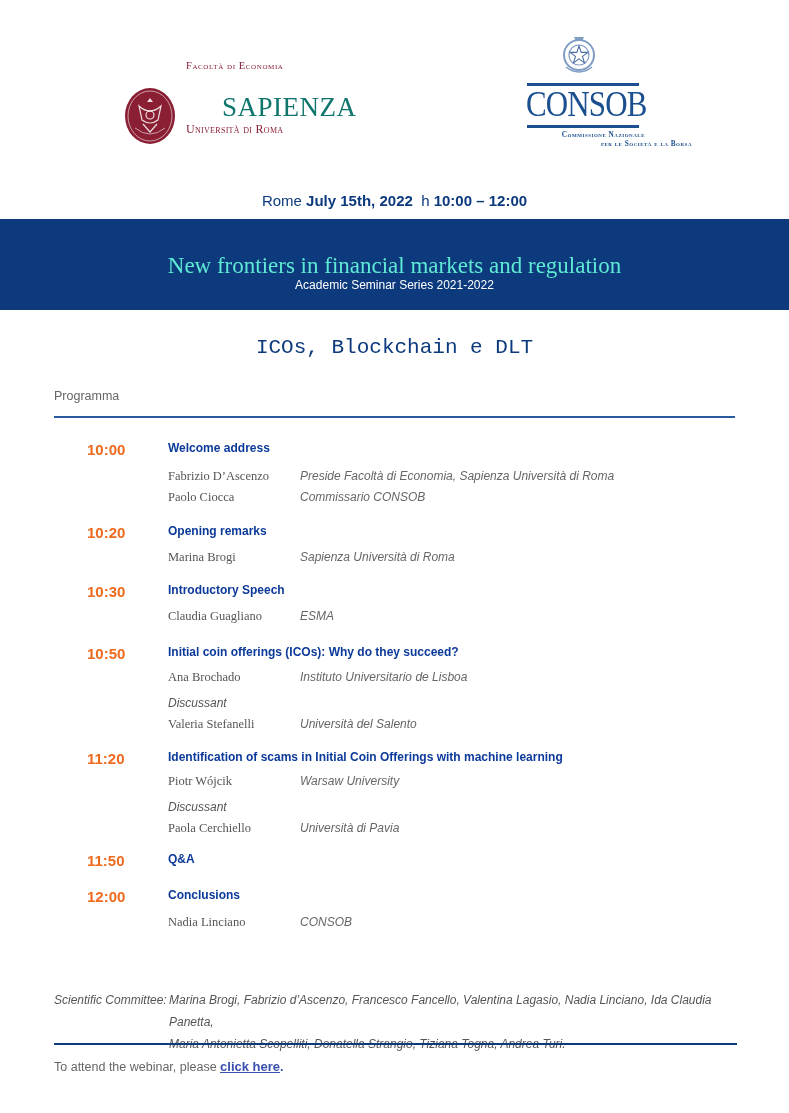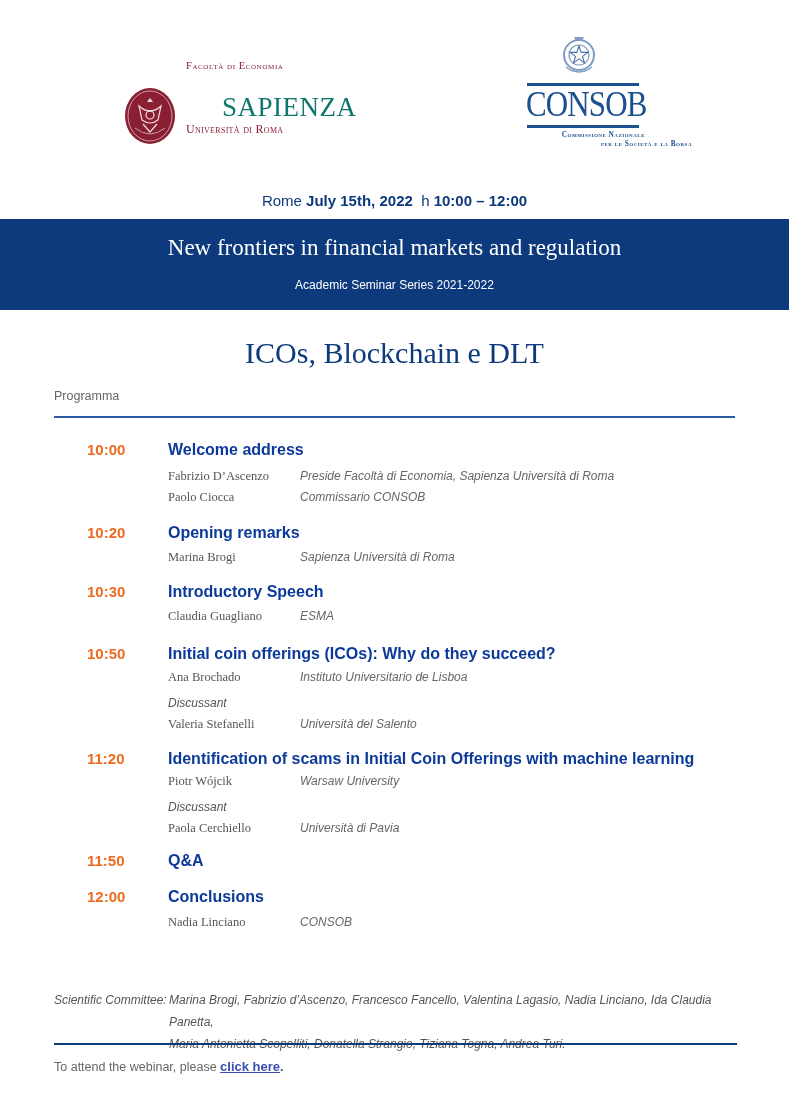--- a/index.html
+++ b/index.html
@@ -15,31 +15,31 @@
   .logo-consob { position: absolute; left: 522px; top: 33px; width: 120px; height: 120px; }
   .consob-emblem { position: absolute; left: 38px; top: 0; width: 38px; height: 44px; }
   .consob-bar { position: absolute; left: 5px; height: 3px; width: 112px; background: #1b4f8f; }
   .consob-name { position: absolute; left: 4px; top: 52px; width: 114px; text-align: center; font-family: "Liberation Serif", serif; font-size: 36px; line-height: 38px; color: #1b4f8f; letter-spacing: -1px; transform: scaleX(0.86); transform-origin: left center; }
   .consob-sub { position: absolute; left: 5px; width: 118px; font-family: "Liberation Serif", serif; font-size: 7.3px; letter-spacing: 0.5px; color: #1b4f8f; font-weight: bold; white-space: nowrap; font-variant: small-caps; text-align: right; }
 
   .dateline { position: absolute; left: 0; top: 192px; width: 789px; text-align: center; font-size: 15px; color: #0c3a7d; }
   .dateline b { font-weight: bold; }
 
   .band { position: absolute; left: 0; top: 219px; width: 789px; height: 91px; background: #0c3a7d; color: #fff; text-align: center; }
-  .band-title { position: absolute; left: 0; top: 16px; width: 100%; font-family: "Liberation Serif", serif; font-size: 23px; color: #ffffff; }
+  .band-title { position: absolute; left: 0; top: 34px; width: 100%; font-family: "Liberation Serif", serif; font-size: 23px; color: #5eead4; }
   .band-sub { position: absolute; left: 0; top: 59px; width: 100%; font-size: 12px; color: #ffffff; }
 
-  .main-title { position: absolute; left: 0; top: 336px; width: 789px; text-align: center; font-family: Liberation Serif, serif; font-size: 30px; color: #0c3a7d; }
+  .main-title { position: absolute; left: 0; top: 336px; width: 789px; text-align: center; font-family: Liberation Mono, monospace; font-size: 21px; color: #0c3a7d; }
 
   .programma-label { position: absolute; left: 54px; top: 389px; font-size: 12.5px; color: #666; }
   .rule { position: absolute; left: 54px; width: 681px; height: 2px; background: #2a5aa0; }
 
   .session { position: absolute; left: 0; width: 789px; }
   .s-time { position: absolute; left: 87px; top: 0; font-size: 15px; font-weight: bold; color: #ee6a1e; }
-  .s-title { position: absolute; left: 168px; top: 0; font-size: 16px; font-weight: bold; color: #0c3a9a; white-space: nowrap; }
+  .s-title { position: absolute; left: 168px; top: 0; font-size: 12px; font-weight: bold; color: #0c3a9a; white-space: nowrap; }
   .s-line { position: absolute; left: 168px; font-size: 12px; white-space: nowrap; }
   .s-name { position: absolute; left: 0; font-family: "Liberation Serif", serif; color: #555; font-size: 12.5px; }
   .s-aff { position: absolute; left: 132px; font-style: italic; color: #666; font-size: 12px; }
   .s-role { font-style: italic; color: #555; font-size: 12px; }
 
   .committee { position: absolute; left: 54px; top: 989px; width: 690px; font-size: 12px; font-style: italic; color: #555; line-height: 22px; }
   .committee .c-label { position: absolute; left: 0; top: 0; }
   .committee .c-text { position: absolute; left: 115px; top: 0; width: 580px; }
 
   .footer { position: absolute; left: 54px; top: 1059px; font-size: 12.5px; color: #666; }

